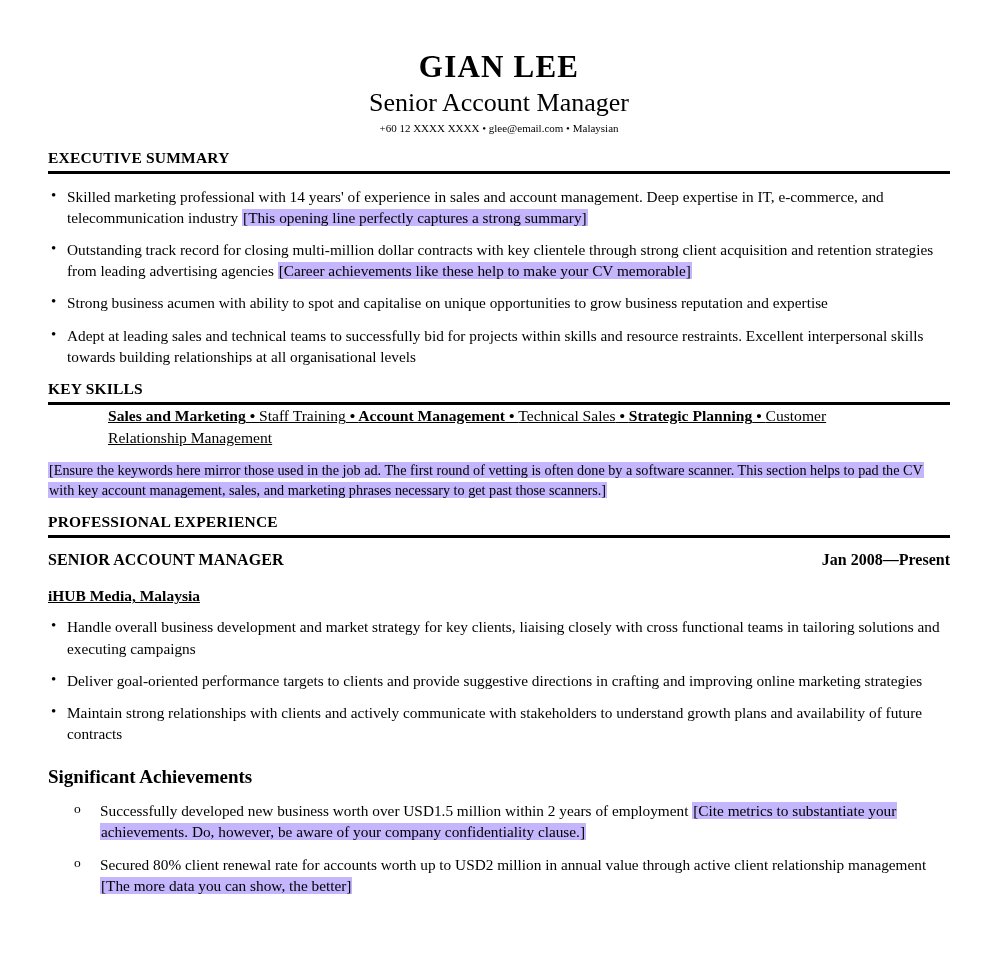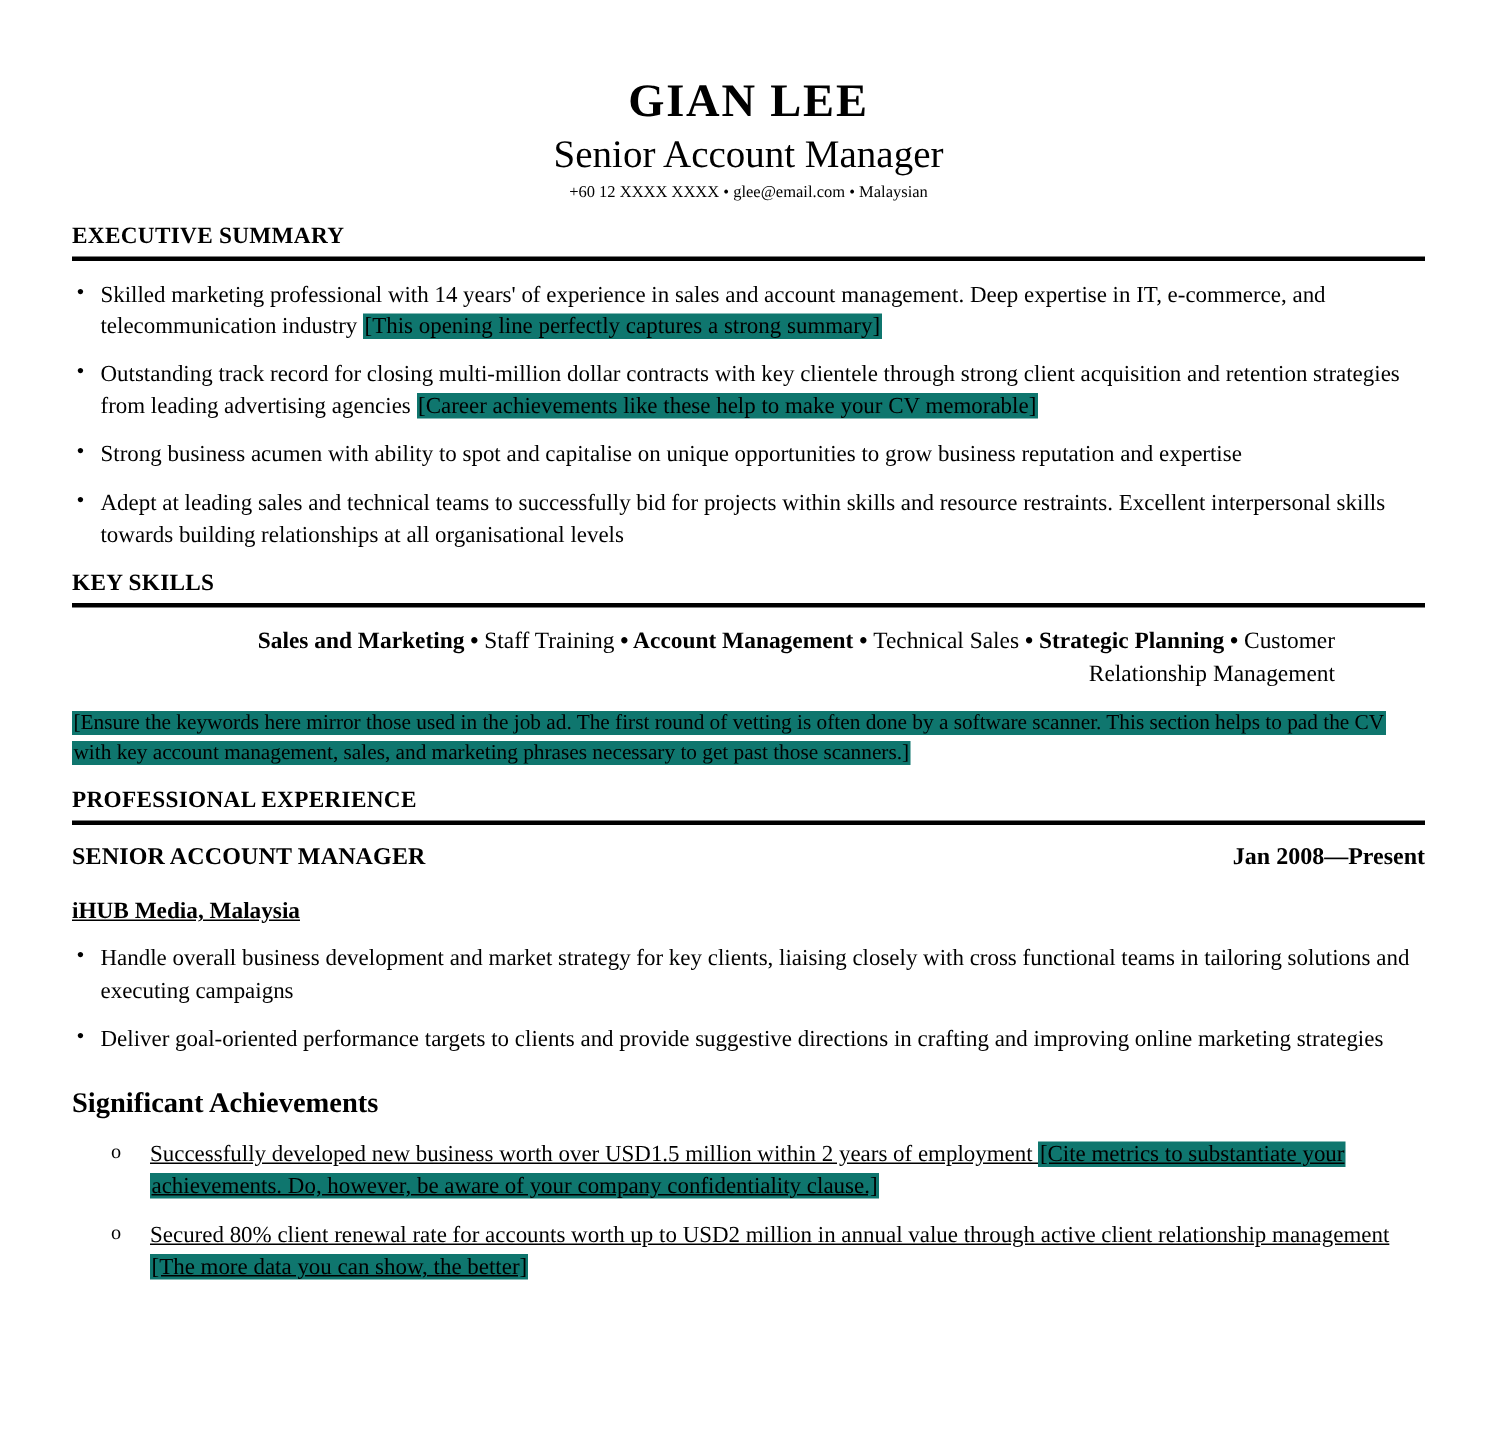--- a/index.html
+++ b/index.html
@@ -76,52 +76,51 @@
     left: 3px;
     top: -1px;
     font-size: 15px;
   }
   ul.blist.first > li:first-child { margin-top: 12px; }
 
   ul.sublist {
     list-style: none;
     margin: 0;
     padding: 0;
-    text-decoration: underline;
   }
   ul.sublist > li {
     position: relative;
     padding-left: 52px;
     font-size: 15.3px;
     line-height: 1.38;
     margin-top: 12px;
   }
   ul.sublist > li::before {
     content: "o";
     position: absolute;
     left: 26px;
     top: 0;
     font-size: 13.5px;
   }
 
   
   .hl {
-    background: #0f766e;
+    background: #c4b5fd;
     padding: 0 1px;
     box-decoration-break: clone;
     -webkit-box-decoration-break: clone;
   }
 
   
   .skills {
-    text-align: right;
+    text-align: left;
     font-size: 15.6px;
     line-height: 1.42;
-    margin-top: 12px;
     padding: 0 60px;
+    text-decoration: underline;
   }
   .skills b { font-weight: bold; }
   .skills .sep { font-weight: bold; }
 
   .skills-note {
     font-size: 14.2px;
     line-height: 1.36;
     margin-top: 12px;
   }
 
@@ -195,20 +194,21 @@
     <div>
       <div class="job-head">
         <div class="job-title">SENIOR ACCOUNT MANAGER</div>
         <div class="job-date">Jan 2008—Present</div>
       </div>
       <div><span class="job-company">iHUB Media, Malaysia</span></div>
 
       <ul class="blist" id="job-bullets">
           <li><span>Handle overall business development and market strategy for key clients, liaising closely with cross functional teams in tailoring solutions and executing campaigns</span></li>
           <li><span>Deliver goal-oriented performance targets to clients and provide suggestive directions in crafting and improving online marketing strategies</span></li>
+          <li><span>Maintain strong relationships with clients and actively communicate with stakeholders to understand growth plans and availability of future contracts</span></li>
         </ul>
 
       <div><span class="sub-head">Significant Achievements</span></div>
 
       <ul class="sublist" id="ach-bullets">
           <li><span>Successfully developed new business worth over USD1.5 million within 2 years of employment </span><span class="hl">[Cite metrics to substantiate your achievements. Do, however, be aware of your company confidentiality clause.]</span></li>
           <li><span>Secured 80% client renewal rate for accounts worth up to USD2 million in annual value through active client relationship management </span><span class="hl">[The more data you can show, the better]</span></li>
         </ul>
     </div>
   </div>

